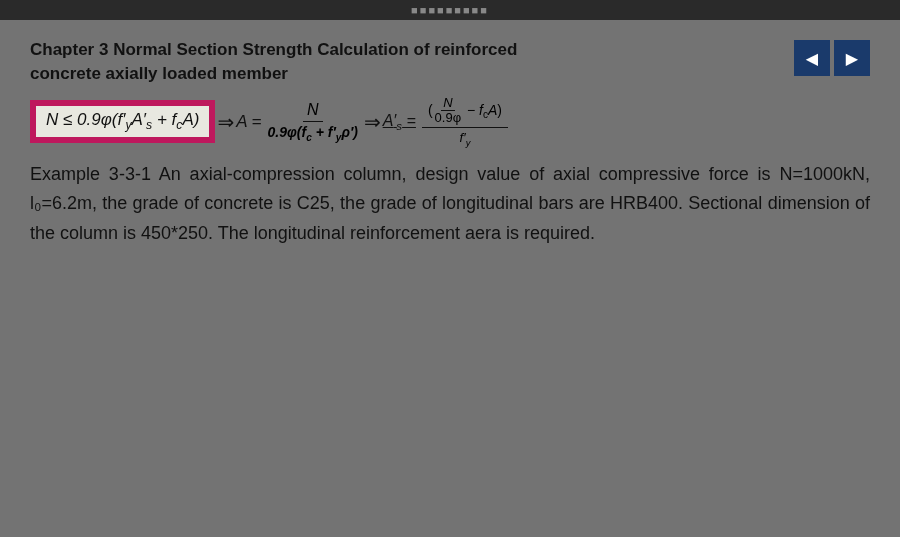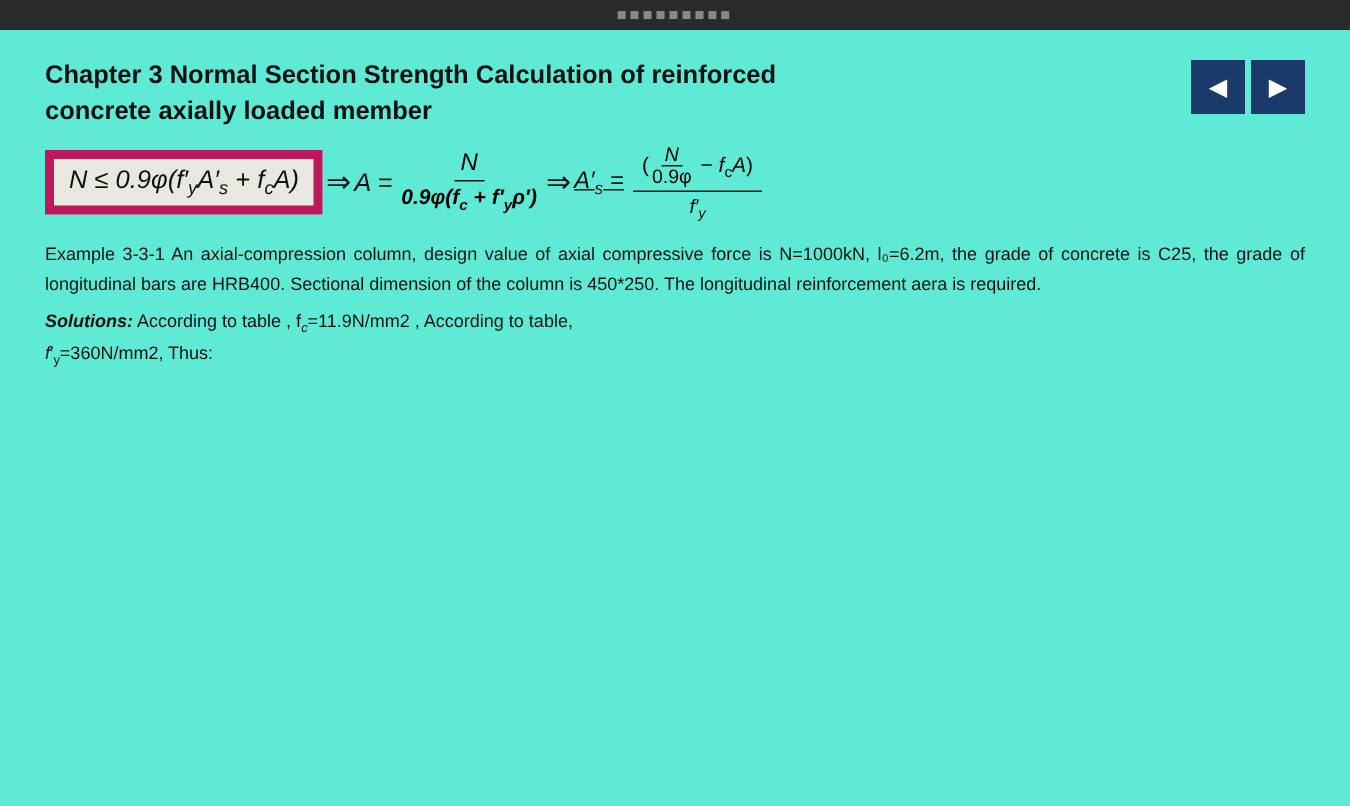--- a/index.html
+++ b/index.html
@@ -35,21 +35,21 @@
       justify-content: center;
     }
 
     .top-bar-text {
       color: #888;
       font-size: 11px;
       letter-spacing: 2px;
     }
 
     .content-area {
-      background: #5eead4;
+      background: #737373;
       margin: 0;
       padding: 18px 30px 20px 30px;
       position: relative;
       width: 100%;
       height: calc(100% - 20px);
     }
 
     .header-row {
       display: flex;
       align-items: flex-start;
@@ -135,21 +135,21 @@
       white-space: nowrap;
     }
 
     .right-frac-den {
       padding: 2px 6px 0 6px;
       font-size: 13px;
       font-style: italic;
     }
 
     .body-text {
-      font-size: 12px;
+      font-size: 18px;
       color: #111;
       line-height: 1.65;
       text-align: justify;
     }
 
     .body-text p {
       margin-bottom: 6px;
     }
 
     .italic-bold {
@@ -236,23 +236,16 @@
         <span class="right-frac-den"><i>f</i>′<sub>y</sub></span>
       </span>
     </div>
 
     <div class="body-text">
       <p>
         <span>Example 3-3-1</span><span> An axial-compression column, design value of axial compressive force is N=1000kN, l₀=6.2m,  the grade of concrete is C25,  the grade of longitudinal bars are HRB400. Sectional dimension of the column is 450*250. The longitudinal reinforcement aera is required.</span>
       </p>
     </div>
 
-    <div class="body-text">
-      <p>
-        <span class="italic-bold">Solutions:</span><span> According to table , f</span><i><sub>c</sub></i><span>=11.9N/mm2 ,  According to table,</span>
-        <br>
-        <span><i>f</i>′<sub>y</sub>=360N/mm2, Thus:</span>
-      </p>
-    </div>
 
 
   </div>
 </div>
 
 </body></html>

